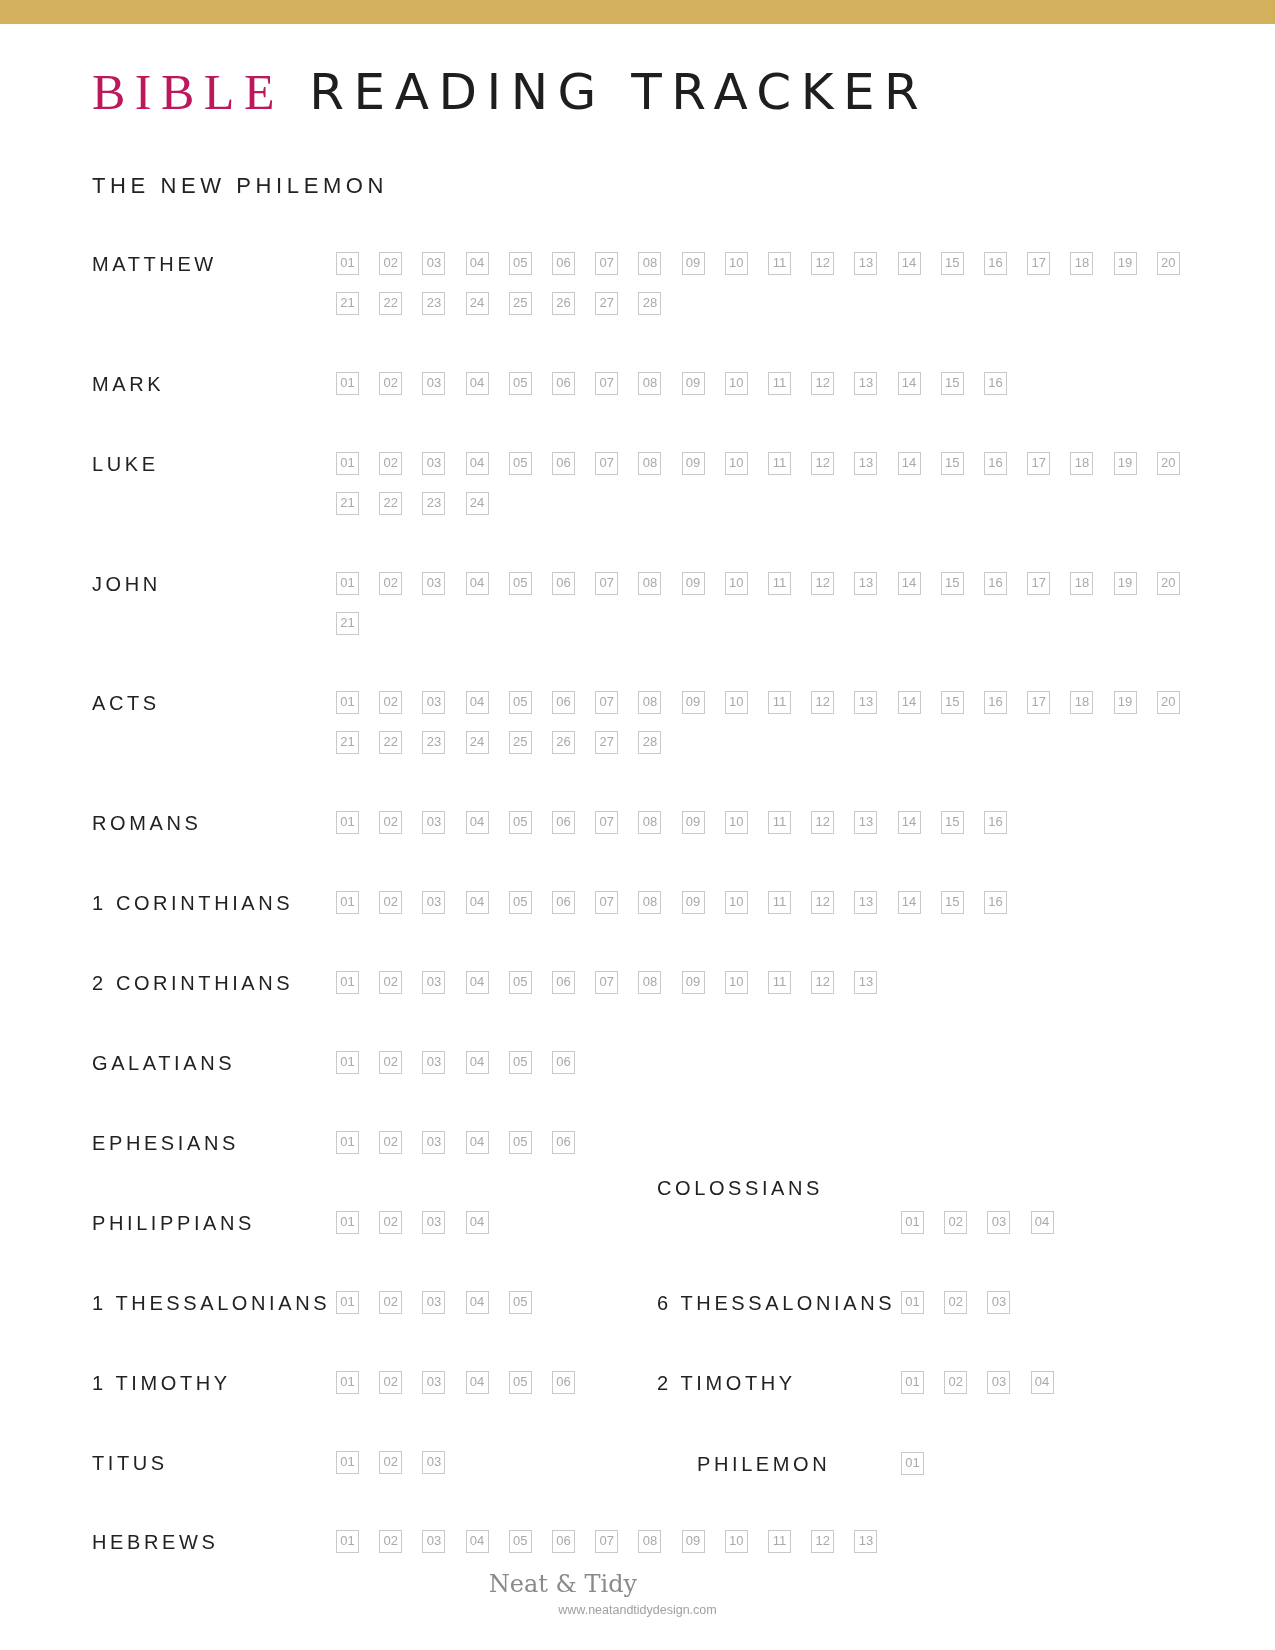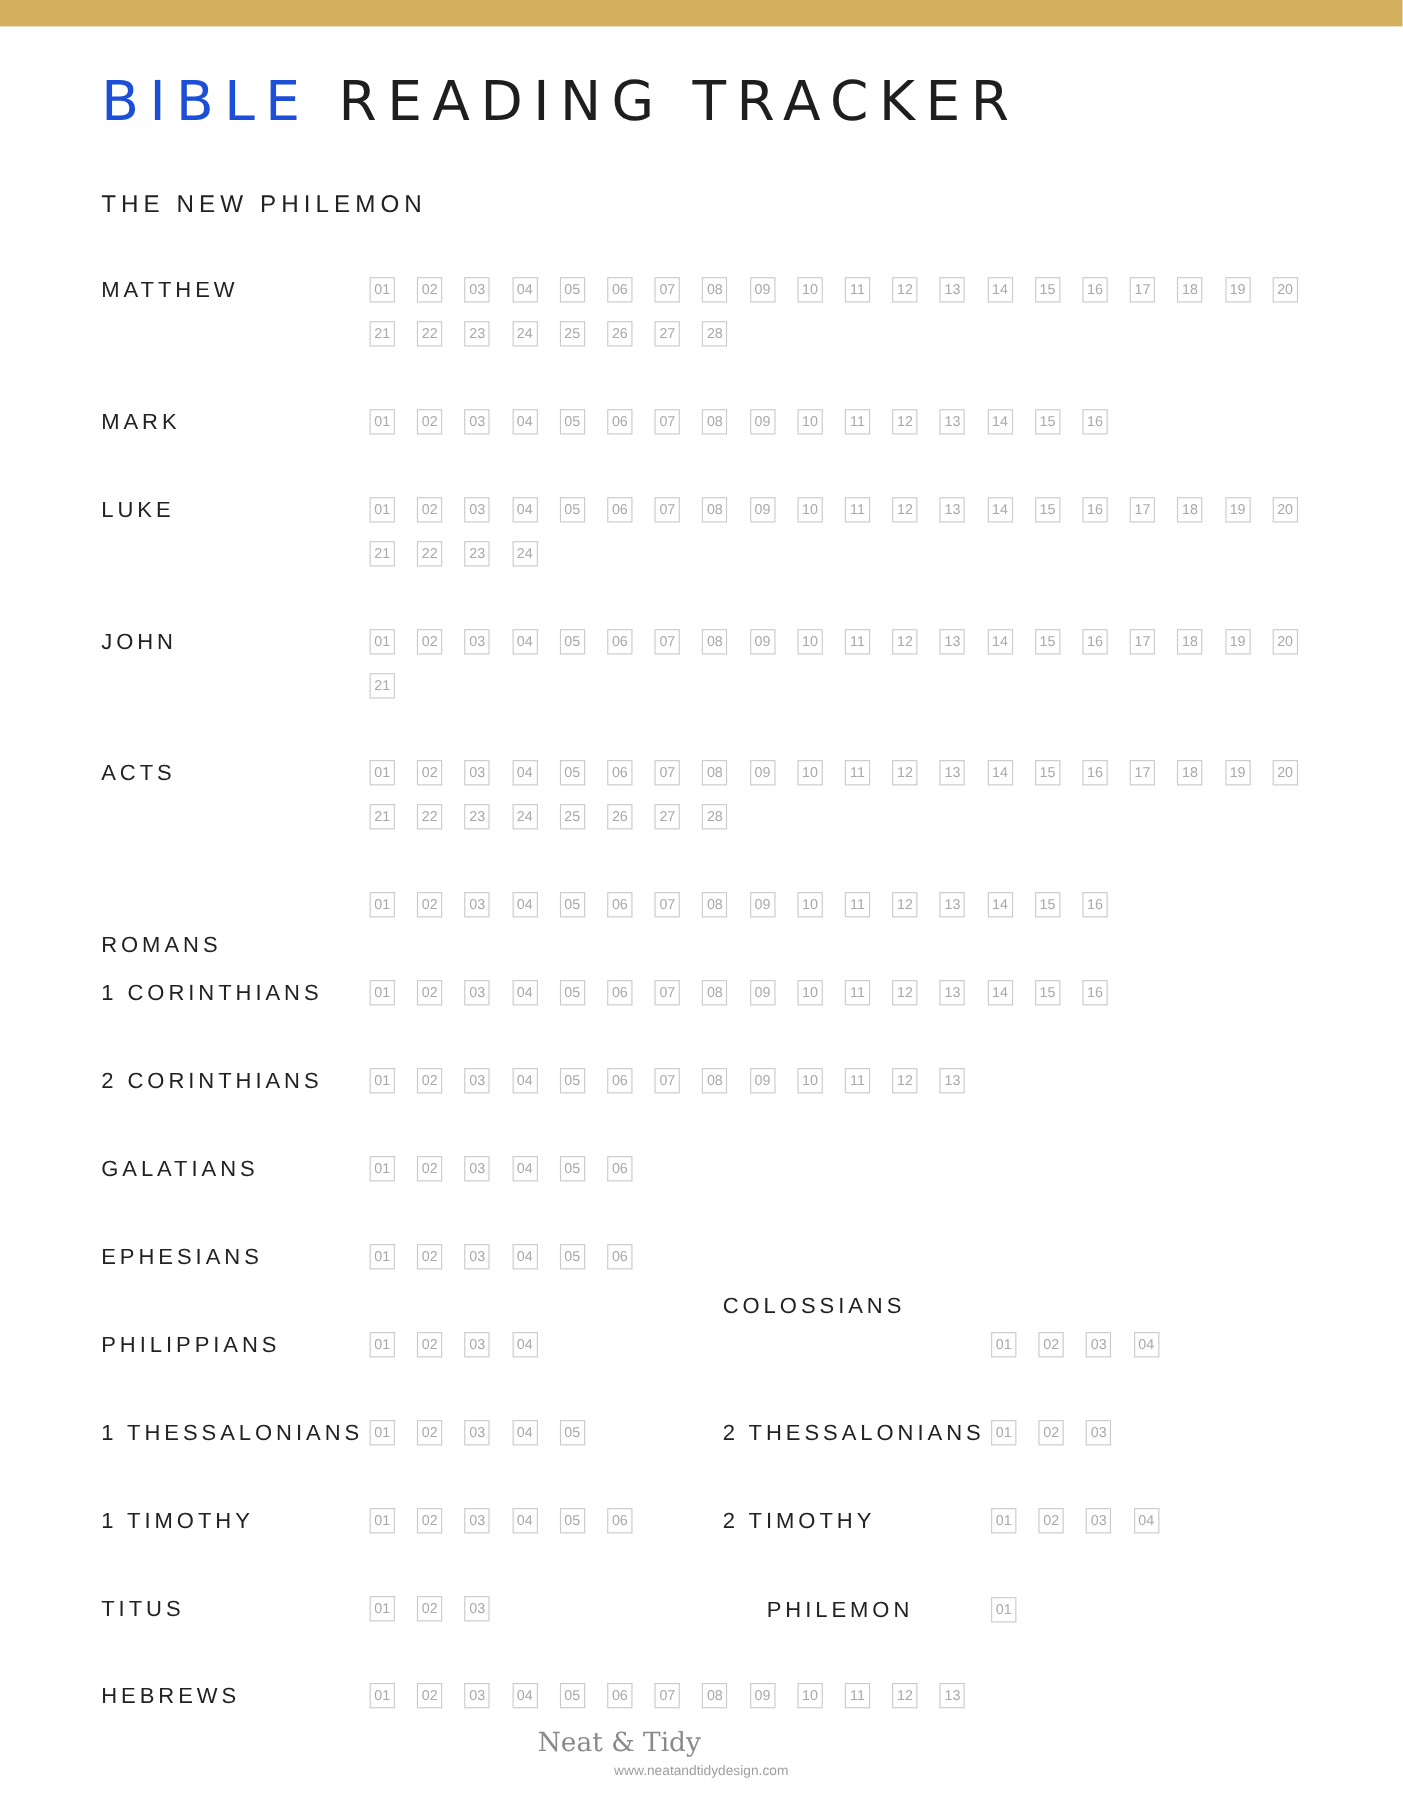--- a/index.html
+++ b/index.html
@@ -9,21 +9,21 @@
     font-family: "Liberation Sans", "DejaVu Sans", sans-serif;
     color: #222;
   }
   .topbar { position: absolute; left: 0; top: 0; width: 1275px; height: 24px; background: #d2b05c; }
   .title {
     position: absolute; left: 92px; top: 60px; margin: 0;
     font-family: "DejaVu Sans", sans-serif; font-weight: 200;
     font-size: 50px; letter-spacing: 9.5px; line-height: 64px;
     white-space: nowrap; font-weight: normal;
   }
-  .title .accent { color: #1d4ed8; }
+  .title .accent { color: #be185d; font-family: Liberation Serif, serif; }
   .title .rest { color: #1e1e1e; }
   .section {
     position: absolute; left: 92px; top: 173px; margin: 0;
     font-size: 22px; letter-spacing: 4.6px; font-weight: normal; color: #222;
     white-space: nowrap;
   }
   .book-label {
     position: absolute; font-size: 20px; letter-spacing: 3.6px; color: #222;
     white-space: nowrap; line-height: 24px;
   }
@@ -167,21 +167,21 @@
     <div class="box" style="left: 1113.6px; top: 691px;">19</div>
     <div class="box" style="left: 1156.8px; top: 691px;">20</div>
     <div class="box" style="left: 336px; top: 730.5px;">21</div>
     <div class="box" style="left: 379.2px; top: 730.5px;">22</div>
     <div class="box" style="left: 422.4px; top: 730.5px;">23</div>
     <div class="box" style="left: 465.6px; top: 730.5px;">24</div>
     <div class="box" style="left: 508.8px; top: 730.5px;">25</div>
     <div class="box" style="left: 552px; top: 730.5px;">26</div>
     <div class="box" style="left: 595.2px; top: 730.5px;">27</div>
     <div class="box" style="left: 638.4px; top: 730.5px;">28</div>
-    <div class="book-label" style="left: 92px; top: 811px; margin-top: 36px;">ROMANS</div>
+    <div class="book-label" style="left: 92px; top: 811px;">ROMANS</div>
     <div class="box" style="left: 336px; top: 811px;">01</div>
     <div class="box" style="left: 379.2px; top: 811px;">02</div>
     <div class="box" style="left: 422.4px; top: 811px;">03</div>
     <div class="box" style="left: 465.6px; top: 811px;">04</div>
     <div class="box" style="left: 508.8px; top: 811px;">05</div>
     <div class="box" style="left: 552px; top: 811px;">06</div>
     <div class="box" style="left: 595.2px; top: 811px;">07</div>
     <div class="box" style="left: 638.4px; top: 811px;">08</div>
     <div class="box" style="left: 681.6px; top: 811px;">09</div>
     <div class="box" style="left: 724.8px; top: 811px;">10</div>
@@ -245,21 +245,21 @@
     <div class="box" style="left: 901px; top: 1211px;">01</div>
     <div class="box" style="left: 944.2px; top: 1211px;">02</div>
     <div class="box" style="left: 987.4px; top: 1211px;">03</div>
     <div class="box" style="left: 1030.6px; top: 1211px;">04</div>
     <div class="book-label" style="left: 92px; top: 1291px;">1 THESSALONIANS</div>
     <div class="box" style="left: 336px; top: 1291px;">01</div>
     <div class="box" style="left: 379.2px; top: 1291px;">02</div>
     <div class="box" style="left: 422.4px; top: 1291px;">03</div>
     <div class="box" style="left: 465.6px; top: 1291px;">04</div>
     <div class="box" style="left: 508.8px; top: 1291px;">05</div>
-    <div class="book-label" style="left: 657px; top: 1291px;">2 THESSALONIANS</div>
+    <div class="book-label" style="left: 657px; top: 1291px;">6 THESSALONIANS</div>
     <div class="box" style="left: 901px; top: 1291px;">01</div>
     <div class="box" style="left: 944.2px; top: 1291px;">02</div>
     <div class="box" style="left: 987.4px; top: 1291px;">03</div>
     <div class="book-label" style="left: 92px; top: 1371px;">1 TIMOTHY</div>
     <div class="box" style="left: 336px; top: 1371px;">01</div>
     <div class="box" style="left: 379.2px; top: 1371px;">02</div>
     <div class="box" style="left: 422.4px; top: 1371px;">03</div>
     <div class="box" style="left: 465.6px; top: 1371px;">04</div>
     <div class="box" style="left: 508.8px; top: 1371px;">05</div>
     <div class="box" style="left: 552px; top: 1371px;">06</div>

